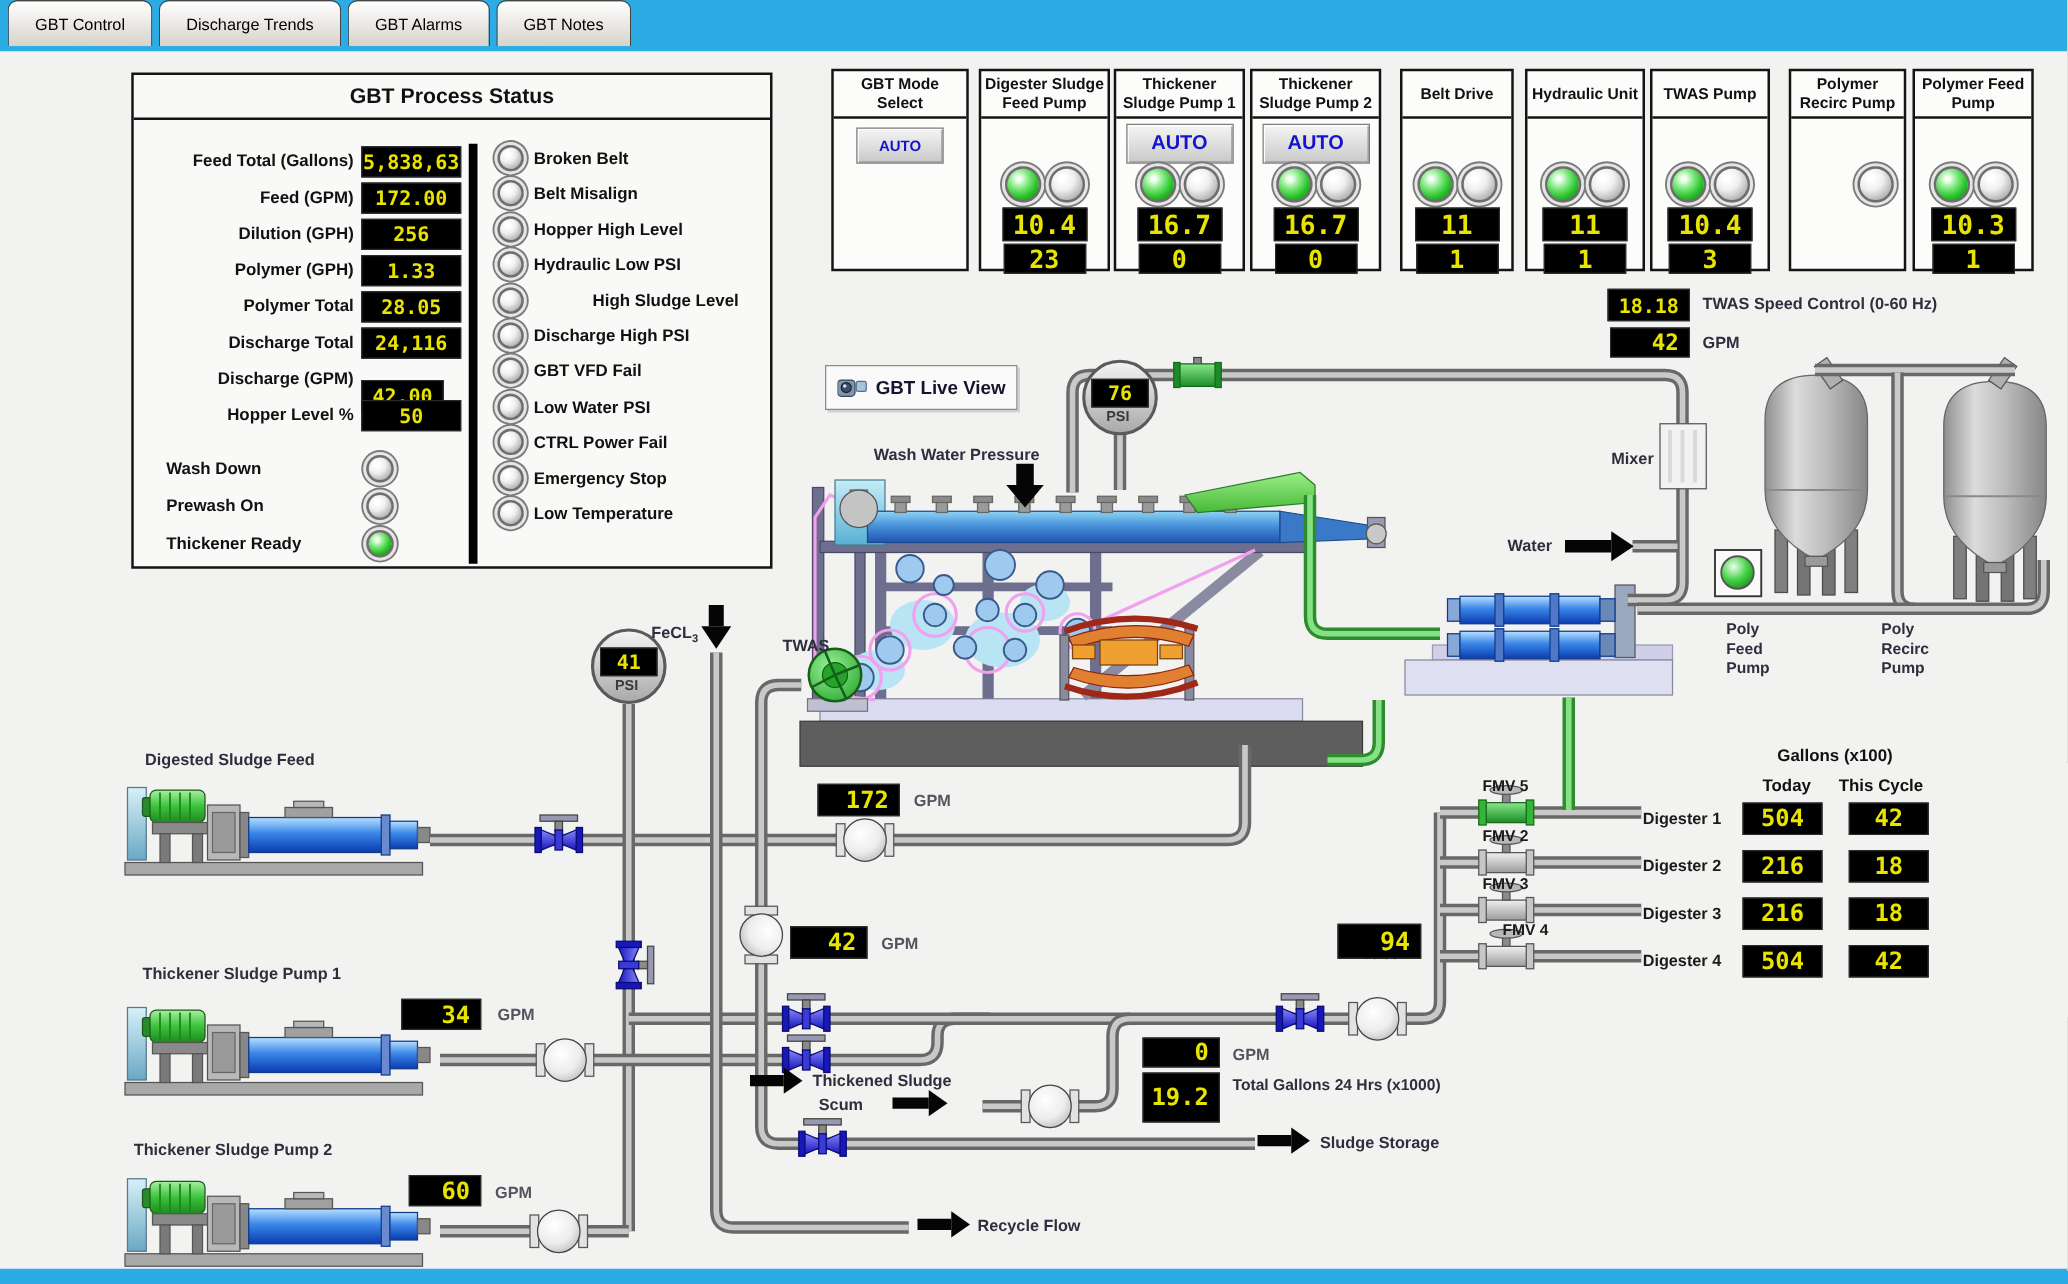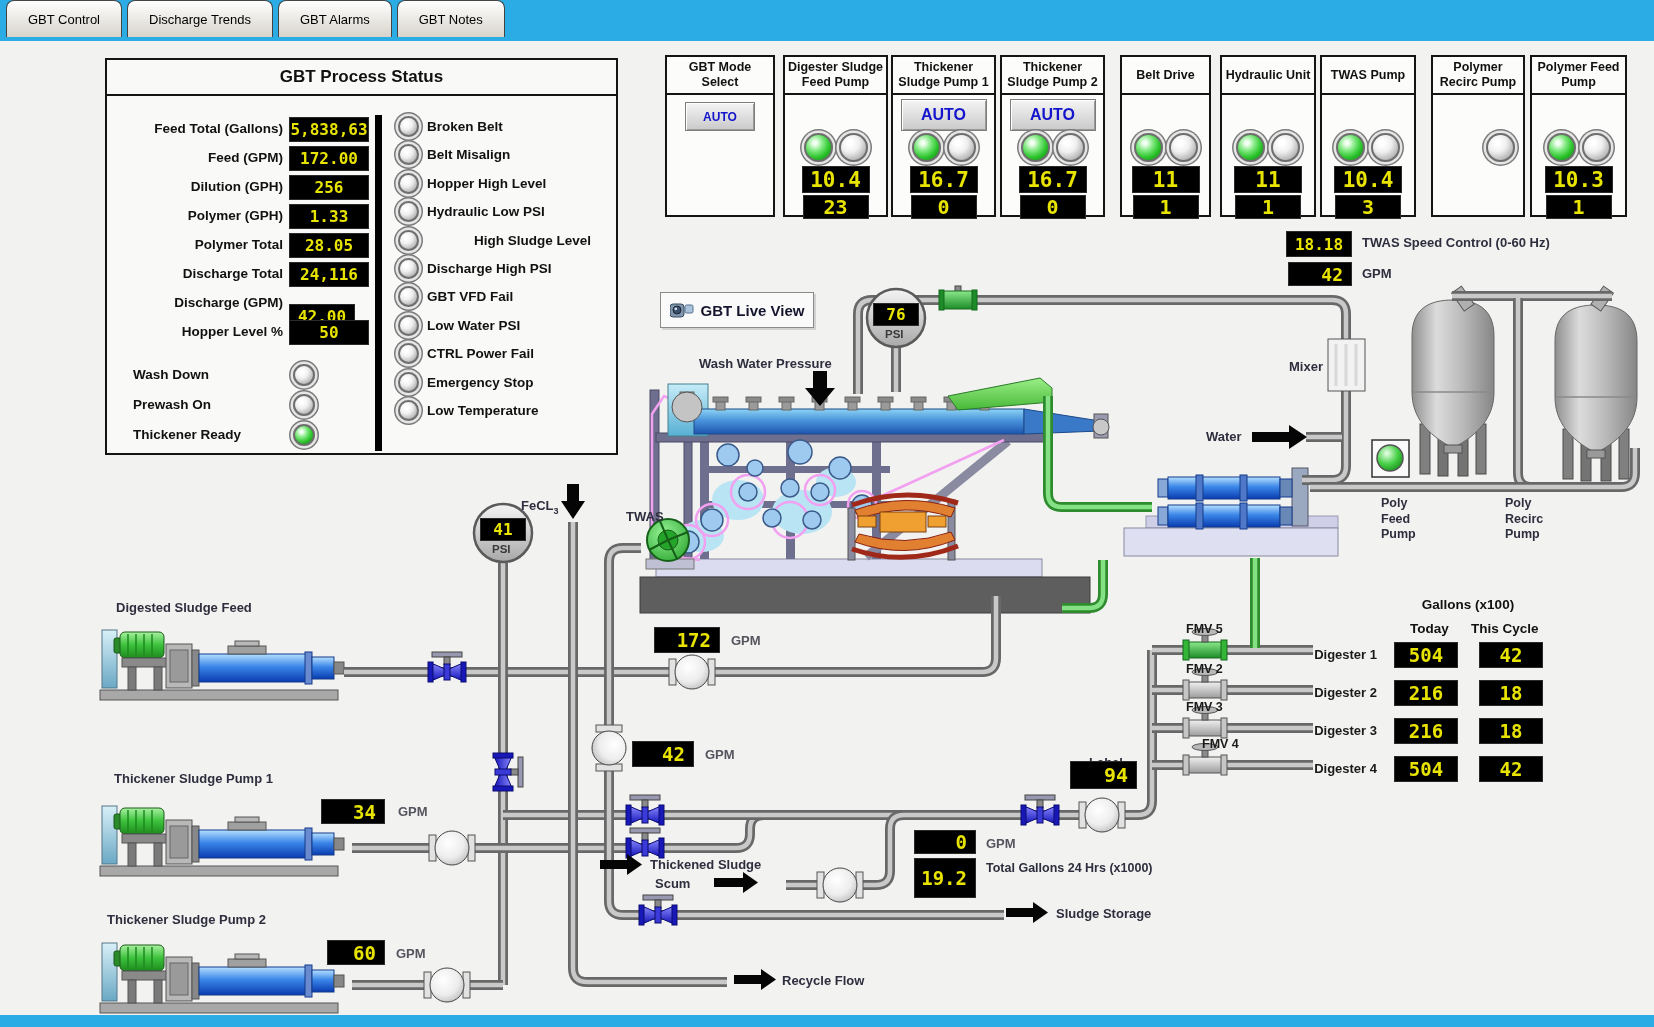--- a/index.html
+++ b/index.html
@@ -480,21 +480,21 @@
     <div class="unit" style="left:705px;top:747px">GPM</div>
     <div class="ledbox" style="left:321px;top:799px;width:64px;height:25px">34</div>
     <div class="unit" style="left:398px;top:804px">GPM</div>
     <div class="ledbox" style="left:327px;top:940px;width:58px;height:25px">60</div>
     <div class="unit" style="left:396px;top:946px">GPM</div>
     <div class="ledbox" style="left:914px;top:830px;width:62px;height:24px">0</div>
     <div class="unit" style="left:986px;top:836px">GPM</div>
     <div class="ledbox" style="left:914px;top:858px;width:62px;height:40px">19.2</div>
     <div class="plabel sm" style="left:986px;top:861px">Total Gallons 24 Hrs (x1000)</div>
     <div class="plabel" style="left:1089px;top:755px">Label</div>
-    <div class="ledbox f20" style="left:1070px;top:761px;width:67px;height:28px">94</div>
+    <div class="ledbox f20" style="left:1070px;top:739px;width:67px;height:28px">94</div>
 
     <div class="ledbox c f16" style="left:1286px;top:231px;width:66px;height:26px">18.18</div>
     <div class="plabel" style="left:1362px;top:235px">TWAS Speed Control (0-60 Hz)</div>
     <div class="ledbox f18" style="left:1288px;top:262px;width:64px;height:24px">42</div>
     <div class="plabel" style="left:1362px;top:266px">GPM</div>
 
     <div id="liveBtn">
       <svg width="24" height="18" viewBox="0 0 24 18">
         <rect x="0" y="3" width="14" height="13" rx="3" fill="#7e96ae" stroke="#3a4a5a"></rect>
         <circle cx="7" cy="9" r="4" fill="#3a506a" stroke="#223"></circle>

